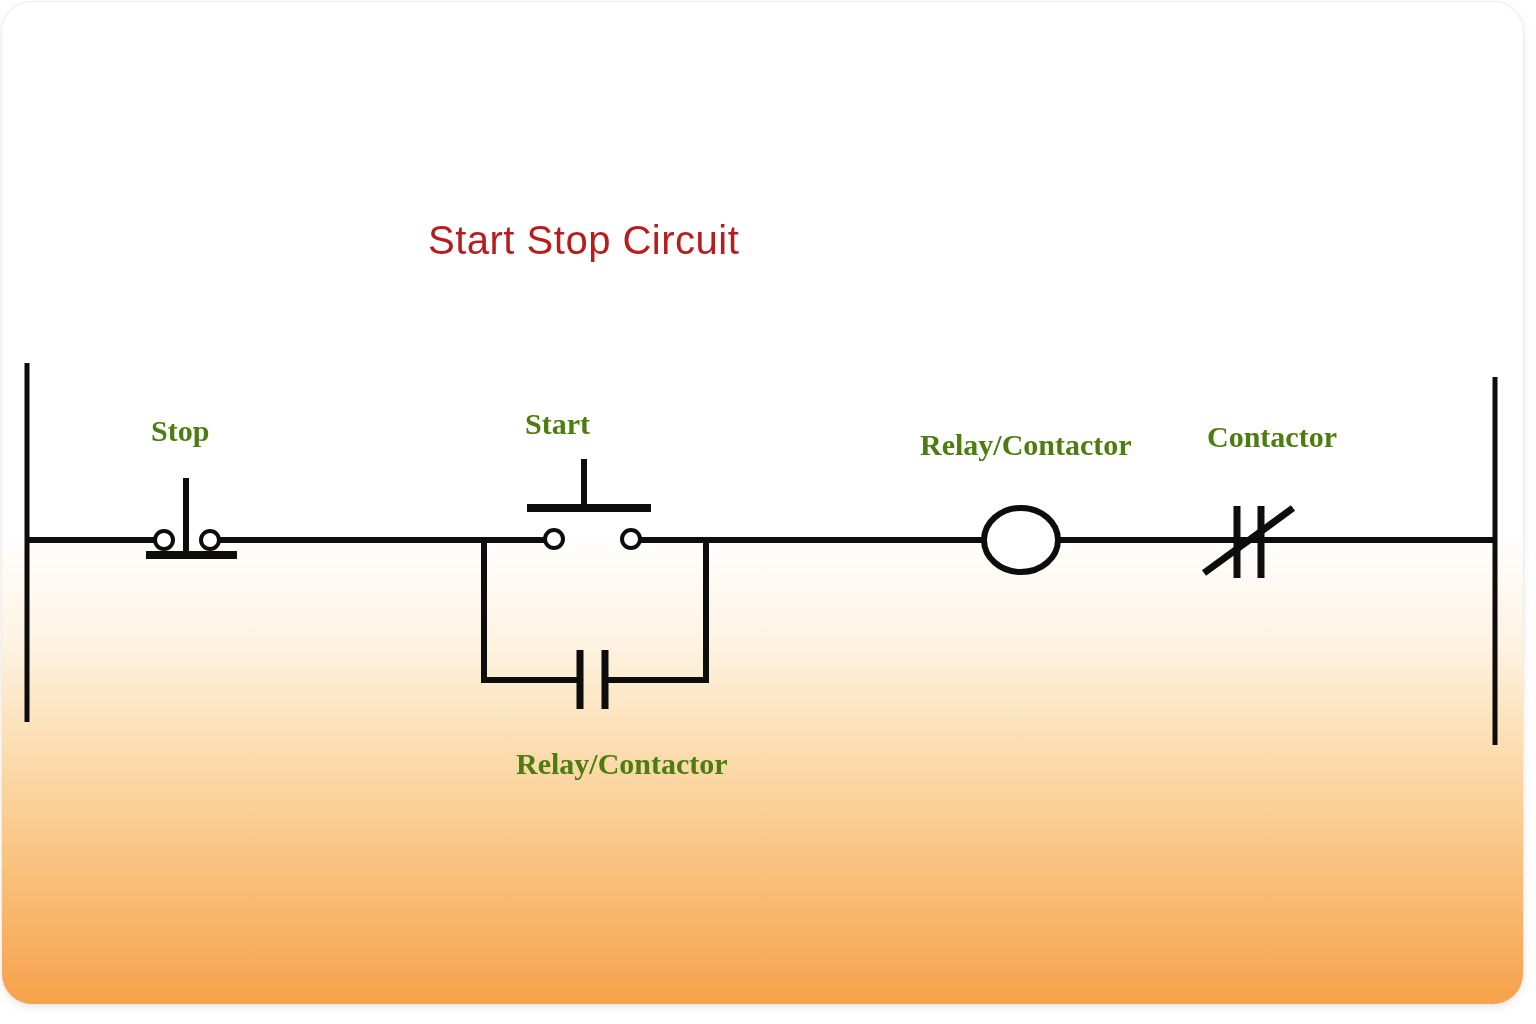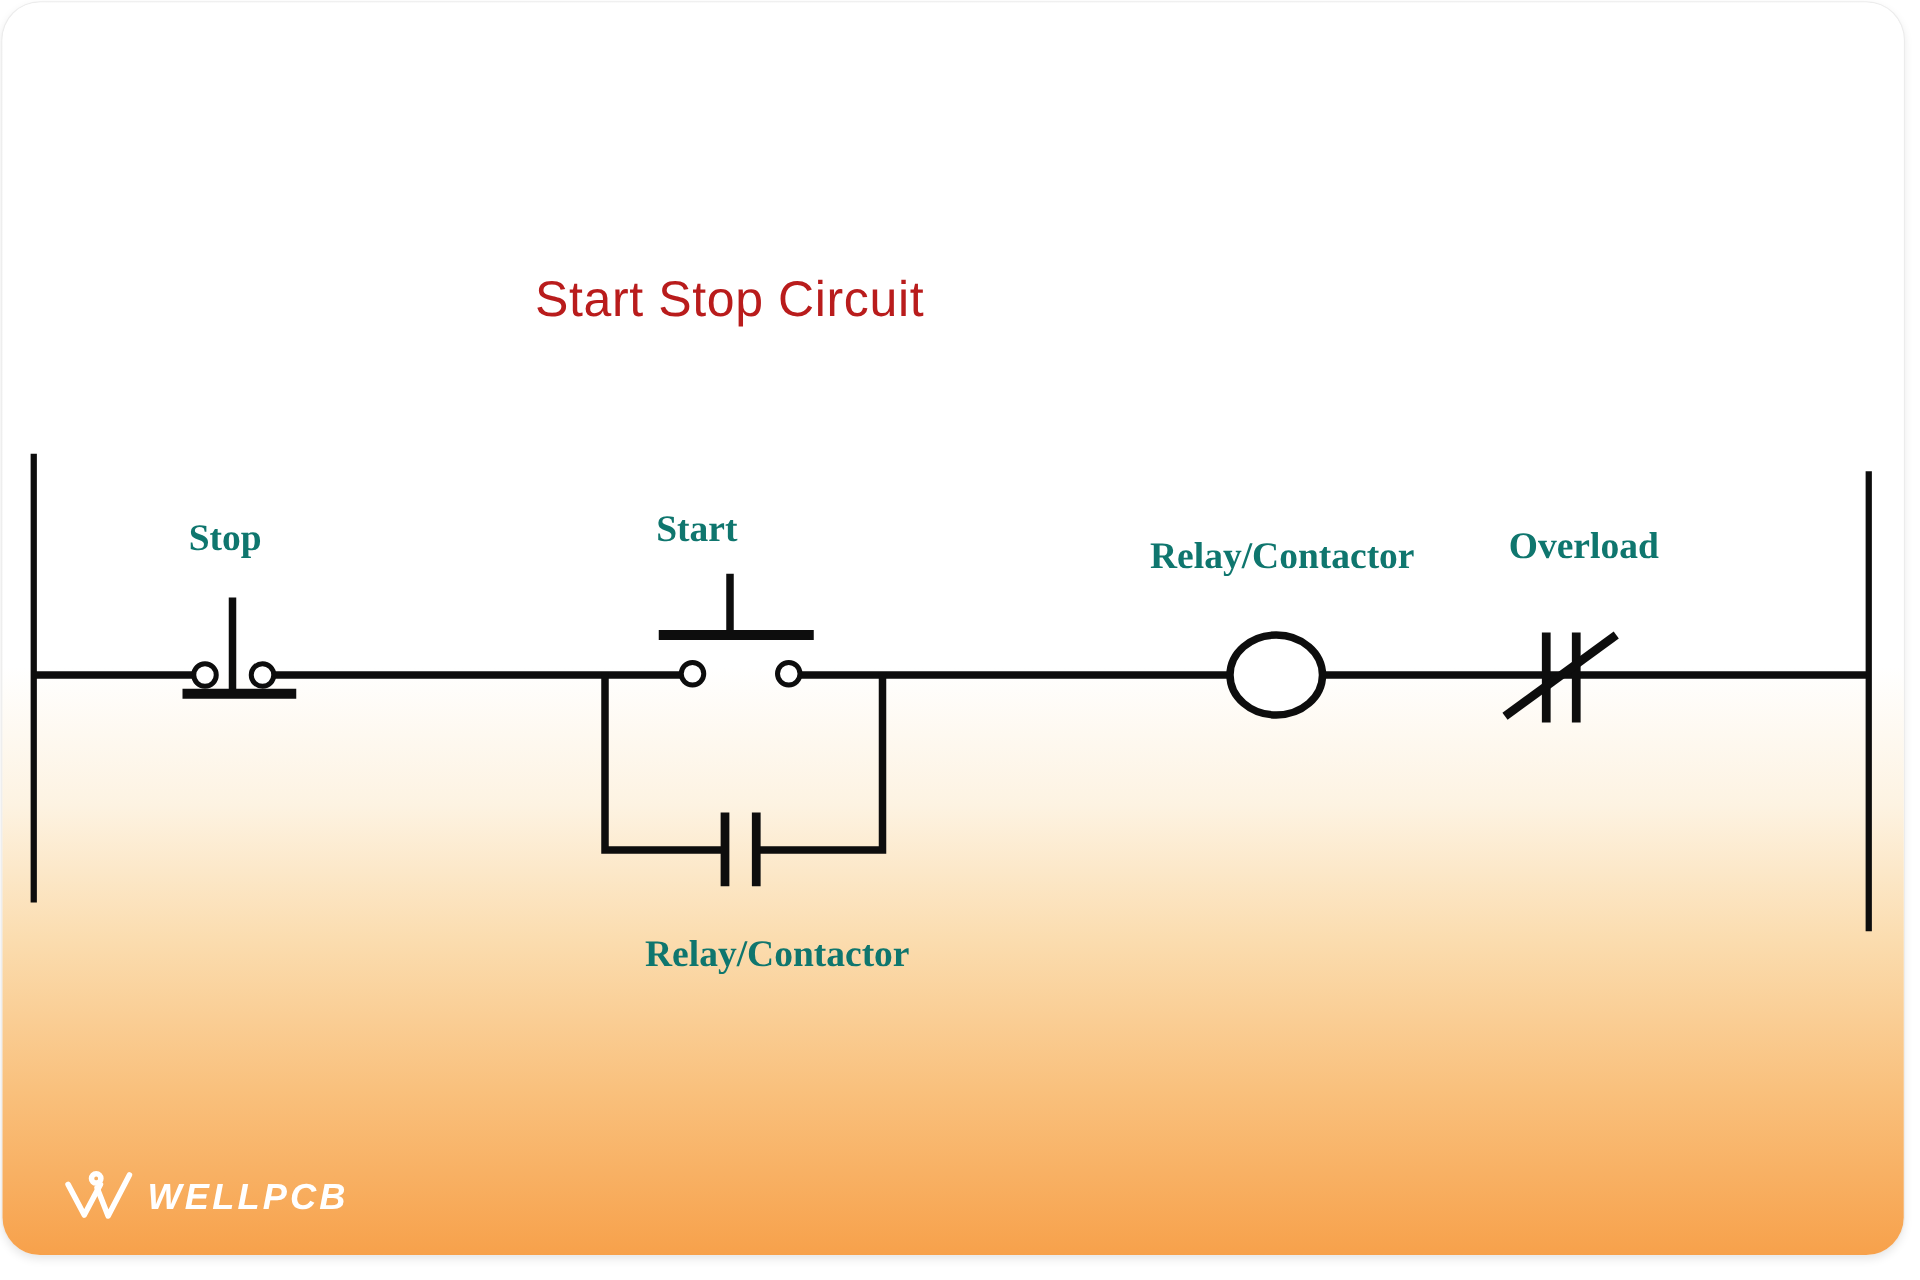--- a/index.html
+++ b/index.html
@@ -48,21 +48,21 @@
     font-weight: 400;
     color: #b91c1c;
     letter-spacing: 0.5px;
     white-space: nowrap;
   }
   .lbl {
     position: absolute;
     font-family: "Liberation Serif", serif;
     font-weight: 700;
     font-size: 30px;
-    color: #0f766e;
+    color: #4d7c0f;
     white-space: nowrap;
     line-height: 34px;
   }
   .lbl-stop     { left: 151px;  top: 414px; }
   .lbl-start    { left: 525px;  top: 407px; }
   .lbl-coil     { left: 920px;  top: 424px; line-height: 42px; }
   .lbl-overload { left: 1207px; top: 420px; }
   .lbl-holding  { left: 516px;  top: 747px; }
   .logo {
     position: absolute;
@@ -133,27 +133,17 @@
     </g>
   </svg>
 
   <div class="title">Start Stop Circuit</div>
 
   <div class="lbl lbl-stop">Stop</div>
   <div class="lbl lbl-start">Start</div>
   <div class="lbl lbl-coil">
     <div>Relay/Contactor</div>
   </div>
-  <div class="lbl lbl-overload">Overload</div>
+  <div class="lbl lbl-overload">Contactor</div>
   <div class="lbl lbl-holding">Relay/Contactor</div>
 
-  <div class="logo">
-    <svg class="logo-mark" width="60" height="58" viewBox="0 0 88 70">
-      <g stroke="#ffffff" stroke-width="6.5" fill="none" stroke-linecap="round" stroke-linejoin="round">
-        <path d="M 8 24 L 27 60 L 46 24"></path>
-        <path d="M 42 28 L 55 61 L 80 13"></path>
-        <circle cx="41" cy="17" r="5.5"></circle>
-      </g>
-    </svg>
-    <span class="logo-text">WELLPCB</span>
-  </div>
 
 </div>
 
 </body></html>

